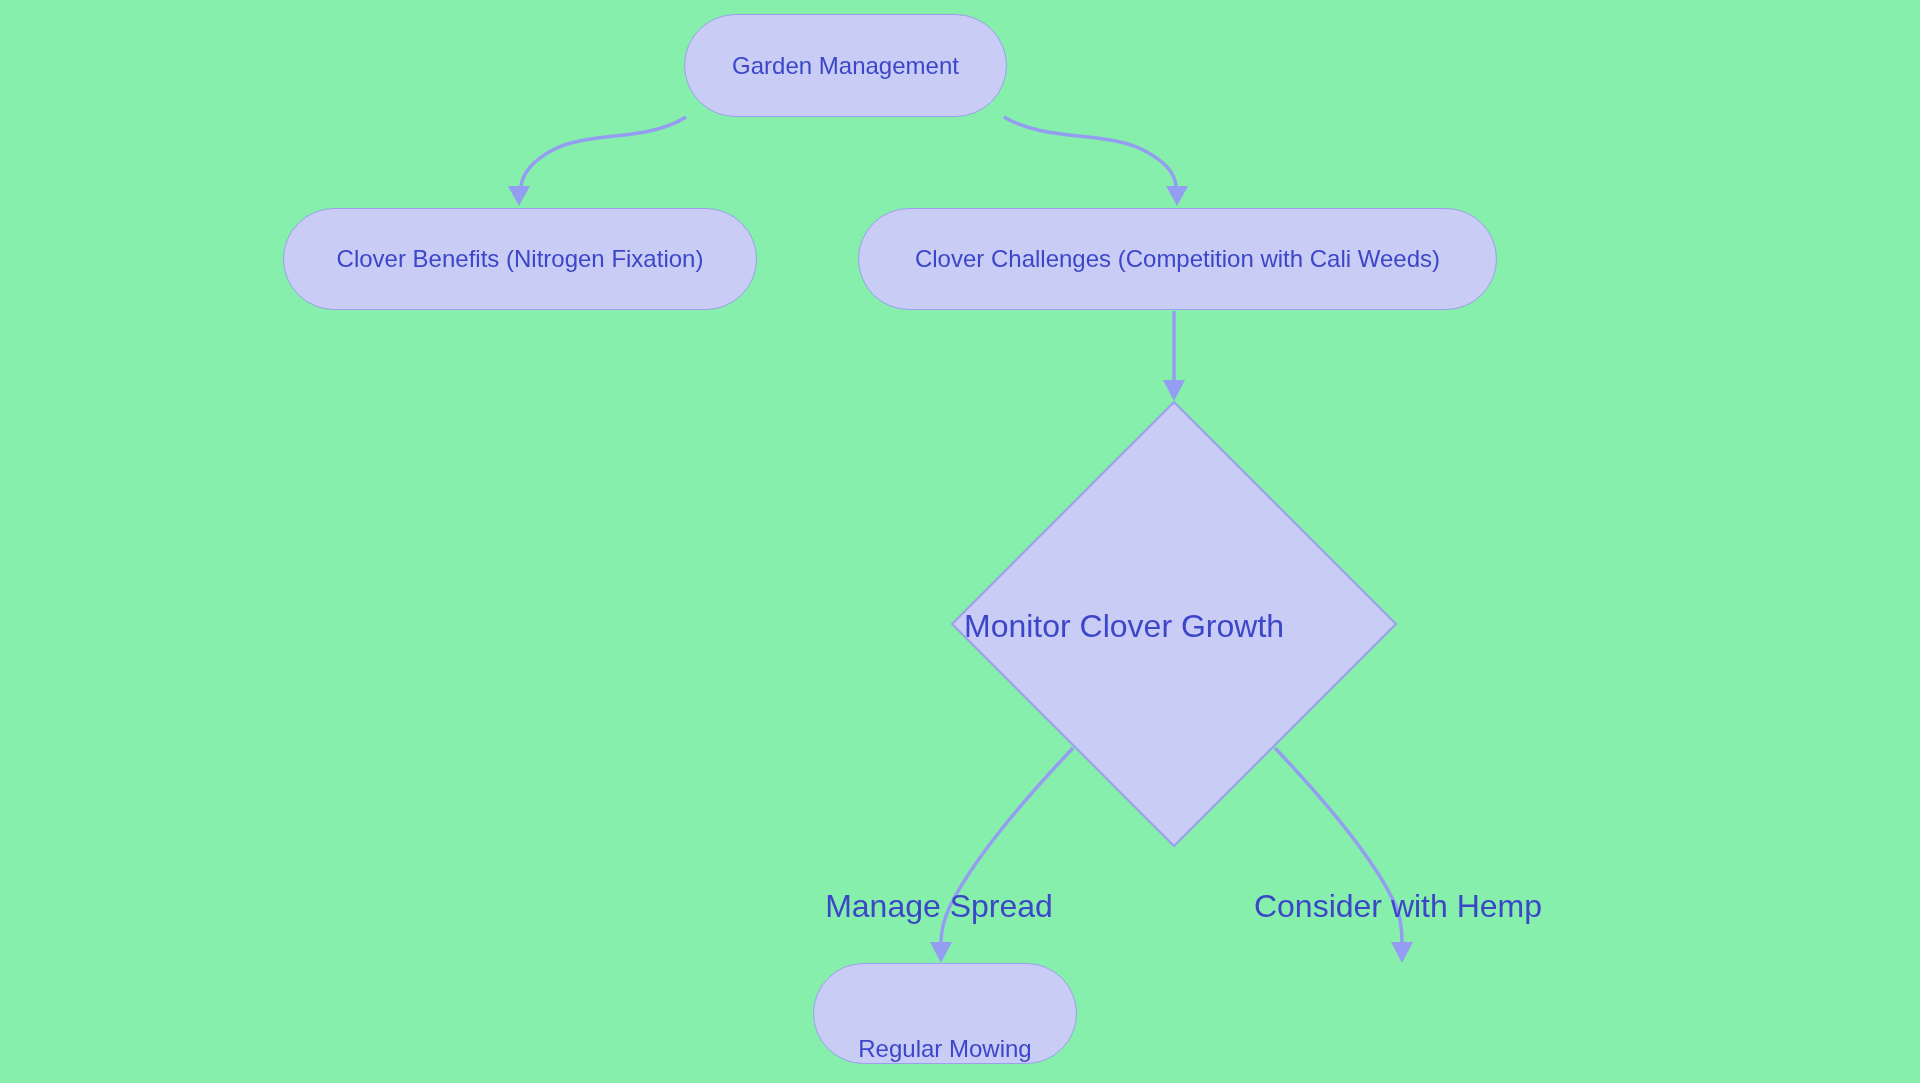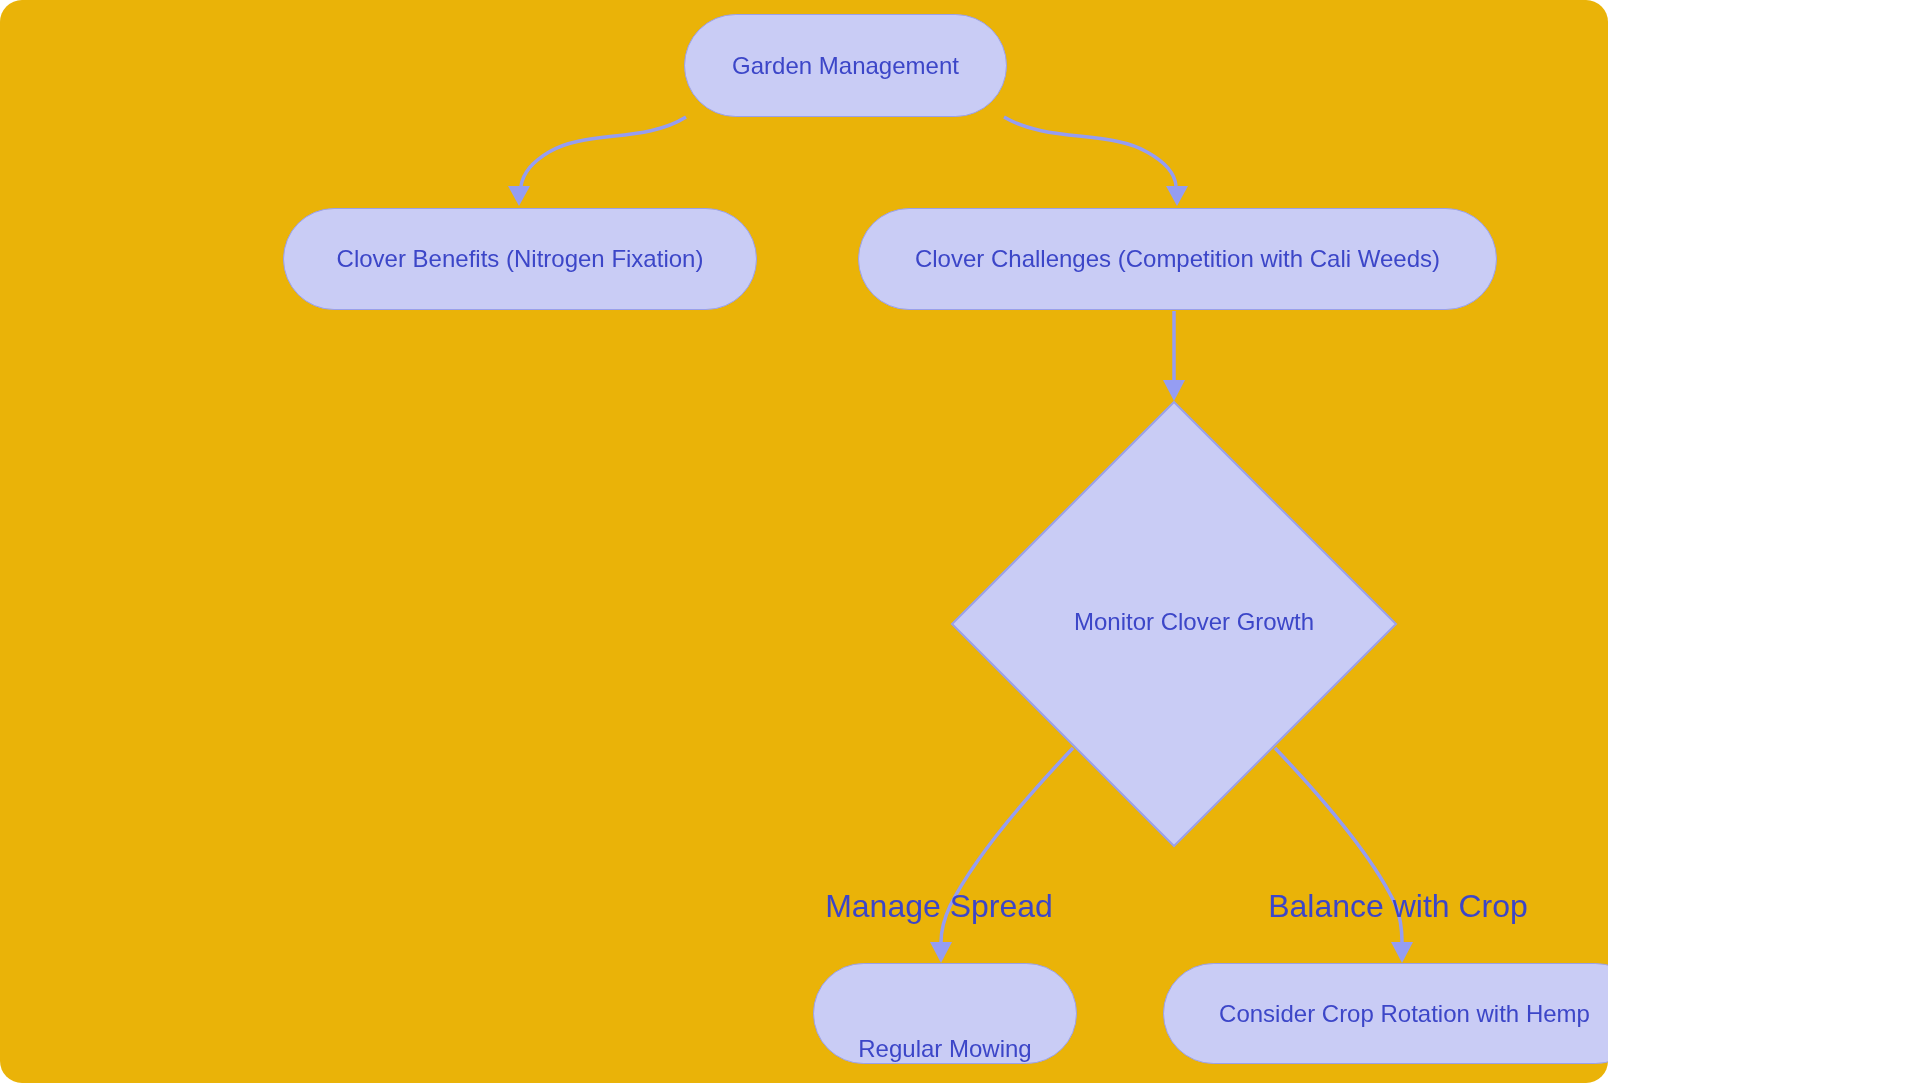--- a/index.html
+++ b/index.html
@@ -3,25 +3,24 @@
 <meta charset="utf-8">
 <style>
   html, body {
     margin: 0;
     padding: 0;
     background: #ffffff;
     font-family: "Liberation Sans", sans-serif;
   }
   .canvas {
     position: relative;
-    width: 1608px;
+    width: 1920px;
     height: 1083px;
-    background: #eab308;
+    background: #86efac;
     overflow: hidden;
-    border-radius: 22px;
   }
   svg.edges-layer {
     position: absolute;
     left: 0; top: 0;
     width: 1920px; height: 1083px;
   }
   .edge-path {
     fill: none;
     stroke: #959df2;
     stroke-width: 3.5;
@@ -49,25 +48,24 @@
     text-align: center;
   }
   .stadium { border-radius: 52px; }
   .node-a { left: 684px; top: 14px;  width: 323px; height: 103px; }
   .node-b { left: 283px; top: 208px; width: 474px; height: 102px; }
   .node-c { left: 858px; top: 208px; width: 639px; height: 102px; }
   .node-e { left: 813px; top: 963px; width: 264px; height: 101px; align-items: flex-end; }
   .node-f { left: 1163px; top: 963px; width: 483px; height: 101px; }
   .diamond-label {
     position: absolute;
-    left: 994px; top: 608px;
+    left: 964px; top: 608px;
     width: 400px;
-    text-align: center;
     color: #3c46c8;
-    font-size: 24px;
+    font-size: 32px;
     white-space: nowrap;
   }
   .edge-label {
     position: absolute;
     transform: translate(-50%, -50%);
     color: #3c46c8;
     font-size: 32px;
     white-space: nowrap;
   }
   .edge-label-left  { left: 939px;  top: 906px; }
@@ -107,23 +105,20 @@
   </div>
 
   <div class="node stadium node-b">
     <span>Clover Benefits (Nitrogen Fixation)</span>
   </div>
 
   <div class="diamond-label">Monitor Clover Growth</div>
 
   <div class="edge-label edge-label-left">Manage Spread</div>
 
-  <div class="edge-label edge-label-right">Balance with Crop</div>
+  <div class="edge-label edge-label-right">Consider with Hemp</div>
 
   <div class="node stadium node-e">
     <span>Regular Mowing</span>
   </div>
 
-  <div class="node stadium node-f">
-    <span>Consider Crop Rotation with Hemp</span>
-  </div>
 
 </div>
 
 </body></html>

